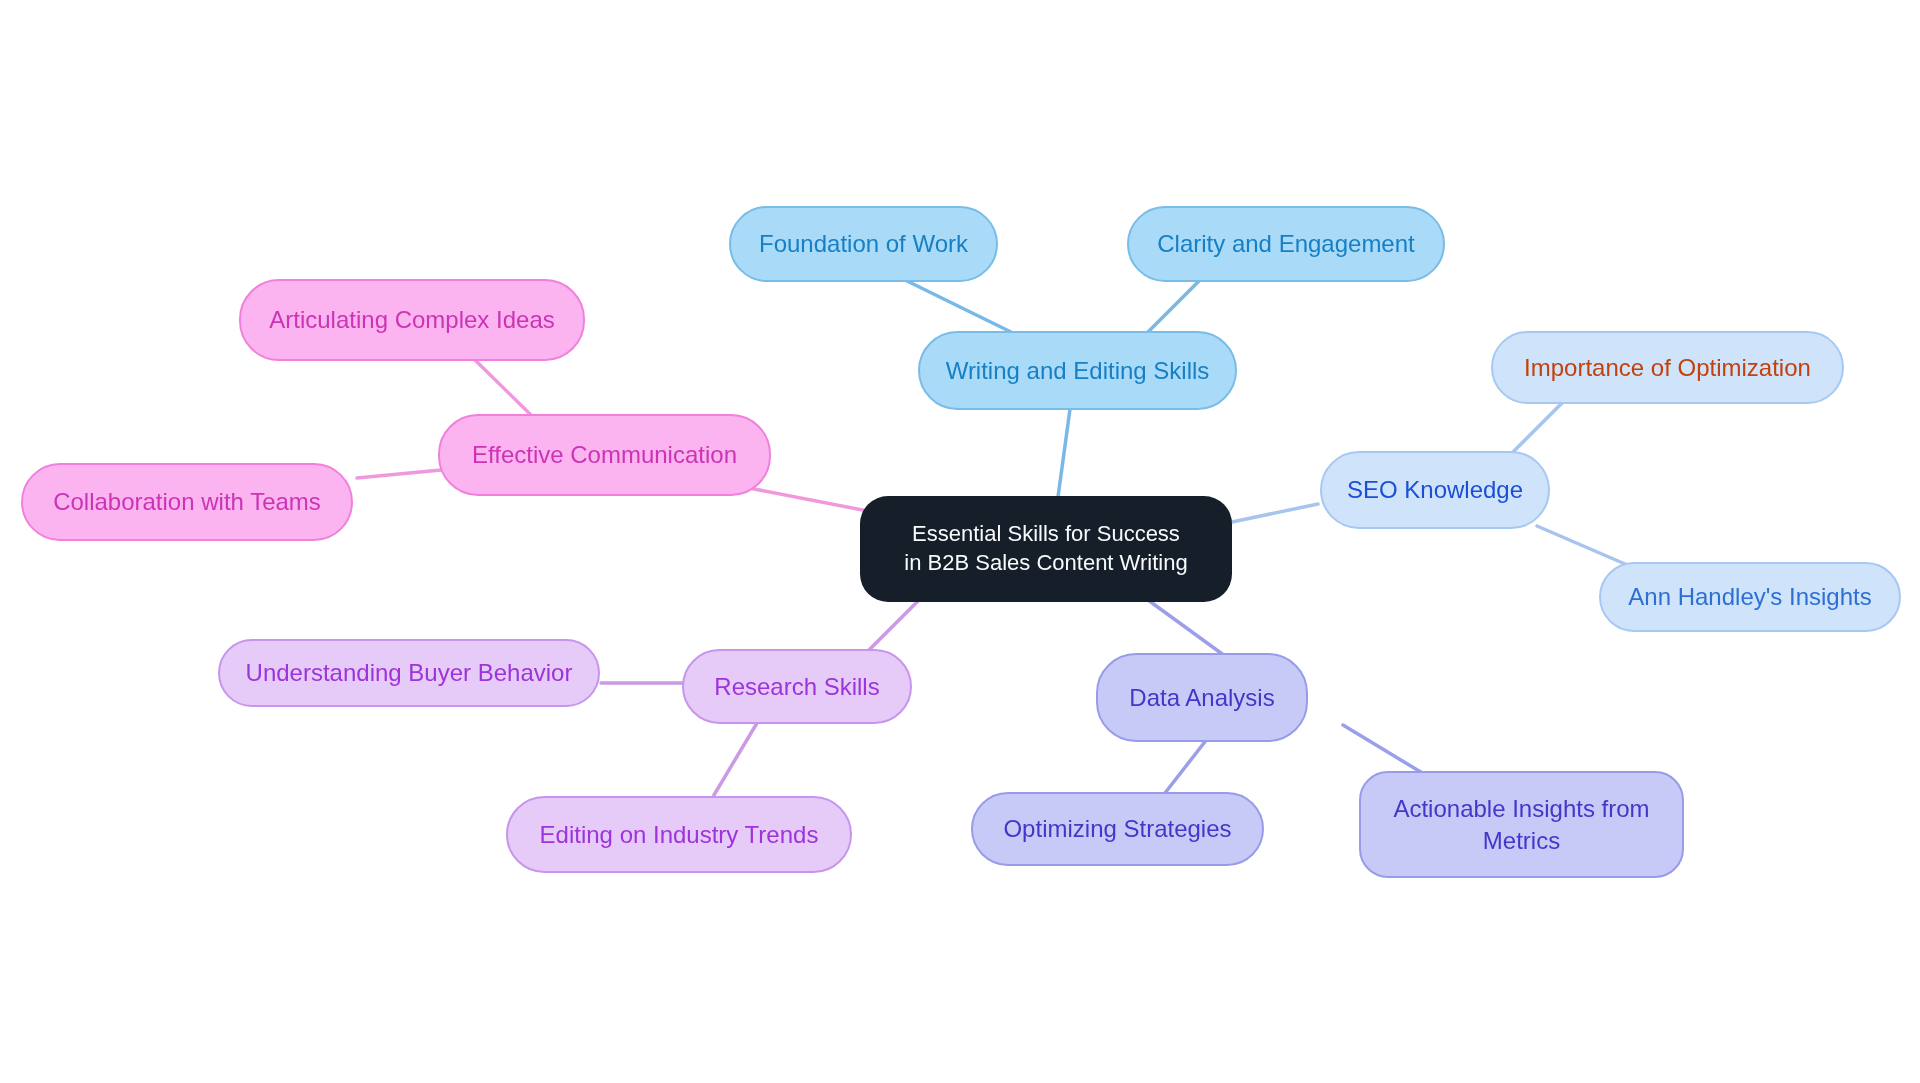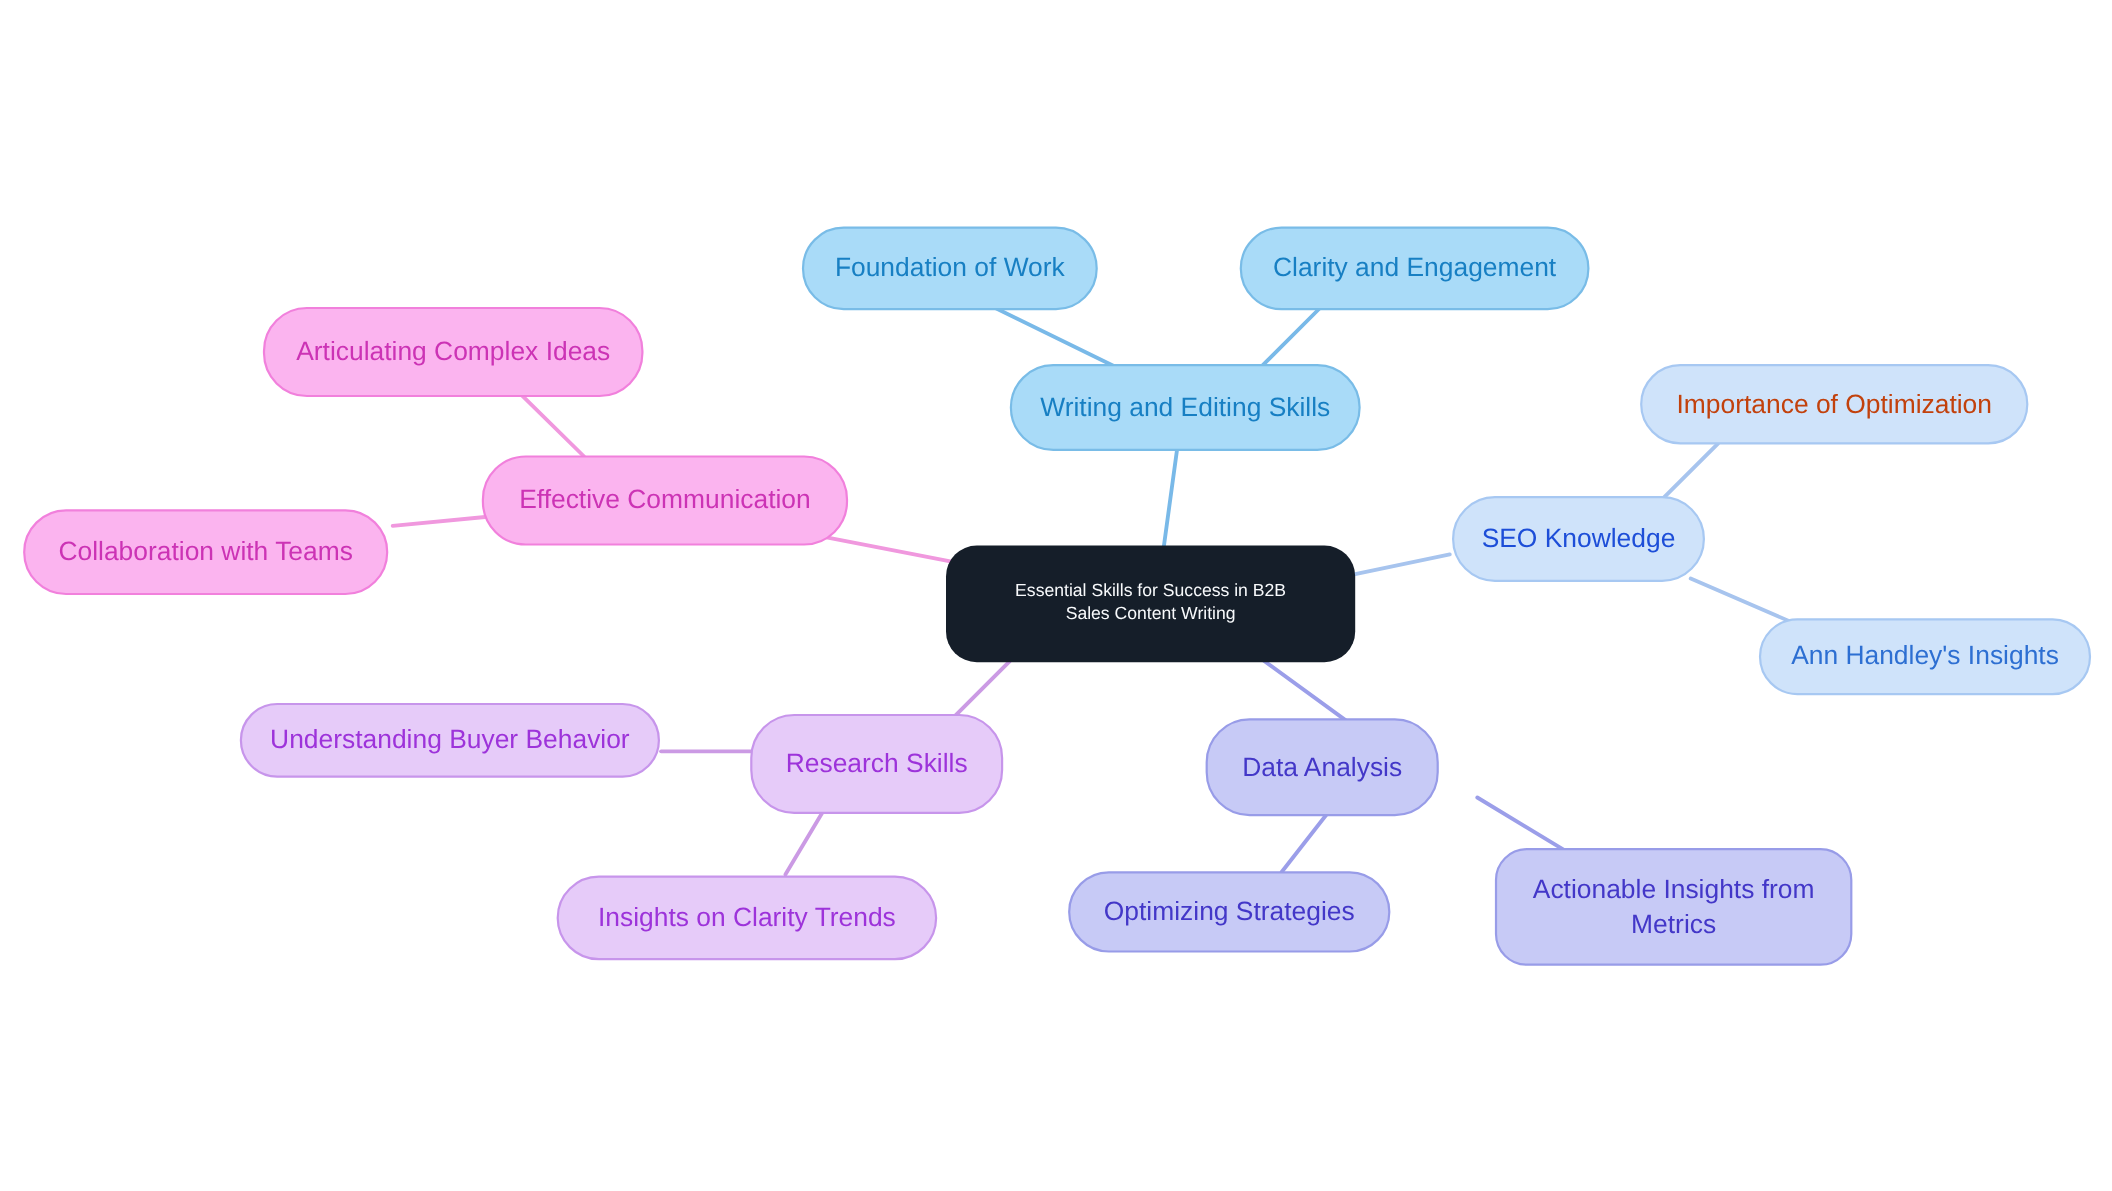--- a/index.html
+++ b/index.html
@@ -34,21 +34,21 @@
     border-radius: 40px;
     font-size: 24px;
     line-height: 1.3;
     padding: 0 22px;
     cursor: pointer;
     user-select: none;
   }
   .node.root {
     border: none;
     border-radius: 28px;
-    font-size: 16px;
+    font-size: 22px;
     padding: 0 41px;
   }
 </style>
 </head>
 <body>
 
 <div class="canvas" style="background: rgb(255, 255, 255);">
 
   <svg class="edges">
 
@@ -80,21 +80,21 @@
   <div class="node" style="left: 1127px; top: 206px; width: 318px; height: 76px; background: rgb(169, 219, 248); border-color: rgb(121, 188, 231); color: rgb(23, 127, 195);">Clarity and Engagement</div>
 
   <div class="node" style="left: 1320px; top: 451px; width: 230px; height: 78px; background: rgb(207, 227, 250); border-color: rgb(167, 200, 242); color: #1d4ed8;">SEO Knowledge</div>
   <div class="node" style="left: 1491px; top: 331px; width: 353px; height: 73px; background: rgb(207, 227, 250); border-color: rgb(167, 200, 242); color: #c2410c;">Importance of Optimization</div>
   <div class="node" style="left: 1599px; top: 562px; width: 302px; height: 70px; background: rgb(207, 227, 250); border-color: rgb(167, 200, 242); color: rgb(45, 111, 210);">Ann Handley's Insights</div>
 
   <div class="node" style="left: 1096px; top: 653px; width: 212px; height: 89px; background: rgb(199, 202, 246); border-color: rgb(152, 156, 232); color: rgb(67, 55, 200);">Data Analysis</div>
   <div class="node" style="left: 971px; top: 792px; width: 293px; height: 74px; background: rgb(199, 202, 246); border-color: rgb(152, 156, 232); color: rgb(67, 55, 200);">Optimizing Strategies</div>
   <div class="node" style="left: 1359px; top: 771px; width: 325px; height: 107px; border-radius: 29px; background: rgb(199, 202, 246); border-color: rgb(152, 156, 232); color: rgb(67, 55, 200);">Actionable Insights from Metrics</div>
 
-  <div class="node" style="left: 682px; top: 649px; width: 230px; height: 91px; background: rgb(230, 203, 249); border-color: rgb(199, 149, 235); color: rgb(157, 51, 218);">Research Skills</div>
+  <div class="node" style="left: 682px; top: 649px; width: 230px; height: 75px; background: rgb(230, 203, 249); border-color: rgb(199, 149, 235); color: rgb(157, 51, 218);">Research Skills</div>
   <div class="node" style="left: 218px; top: 639px; width: 382px; height: 68px; background: rgb(230, 203, 249); border-color: rgb(199, 149, 235); color: rgb(157, 51, 218);">Understanding Buyer Behavior</div>
-  <div class="node" style="left: 506px; top: 796px; width: 346px; height: 77px; background: rgb(230, 203, 249); border-color: rgb(199, 149, 235); color: rgb(157, 51, 218);">Insights on Clarity Trends</div>
+  <div class="node" style="left: 506px; top: 796px; width: 346px; height: 77px; background: rgb(230, 203, 249); border-color: rgb(199, 149, 235); color: rgb(157, 51, 218);">Editing on Industry Trends</div>
 
   <div class="node" style="left: 438px; top: 414px; width: 333px; height: 82px; background: rgb(251, 180, 239); border-color: rgb(241, 128, 220); color: rgb(204, 51, 181);">Effective Communication</div>
   <div class="node" style="left: 239px; top: 279px; width: 346px; height: 82px; background: rgb(251, 180, 239); border-color: rgb(241, 128, 220); color: rgb(204, 51, 181);">Articulating Complex Ideas</div>
   <div class="node" style="left: 21px; top: 463px; width: 332px; height: 78px; background: rgb(251, 180, 239); border-color: rgb(241, 128, 220); color: rgb(204, 51, 181);">Collaboration with Teams</div>
 
 </div>
 
 </body></html>

